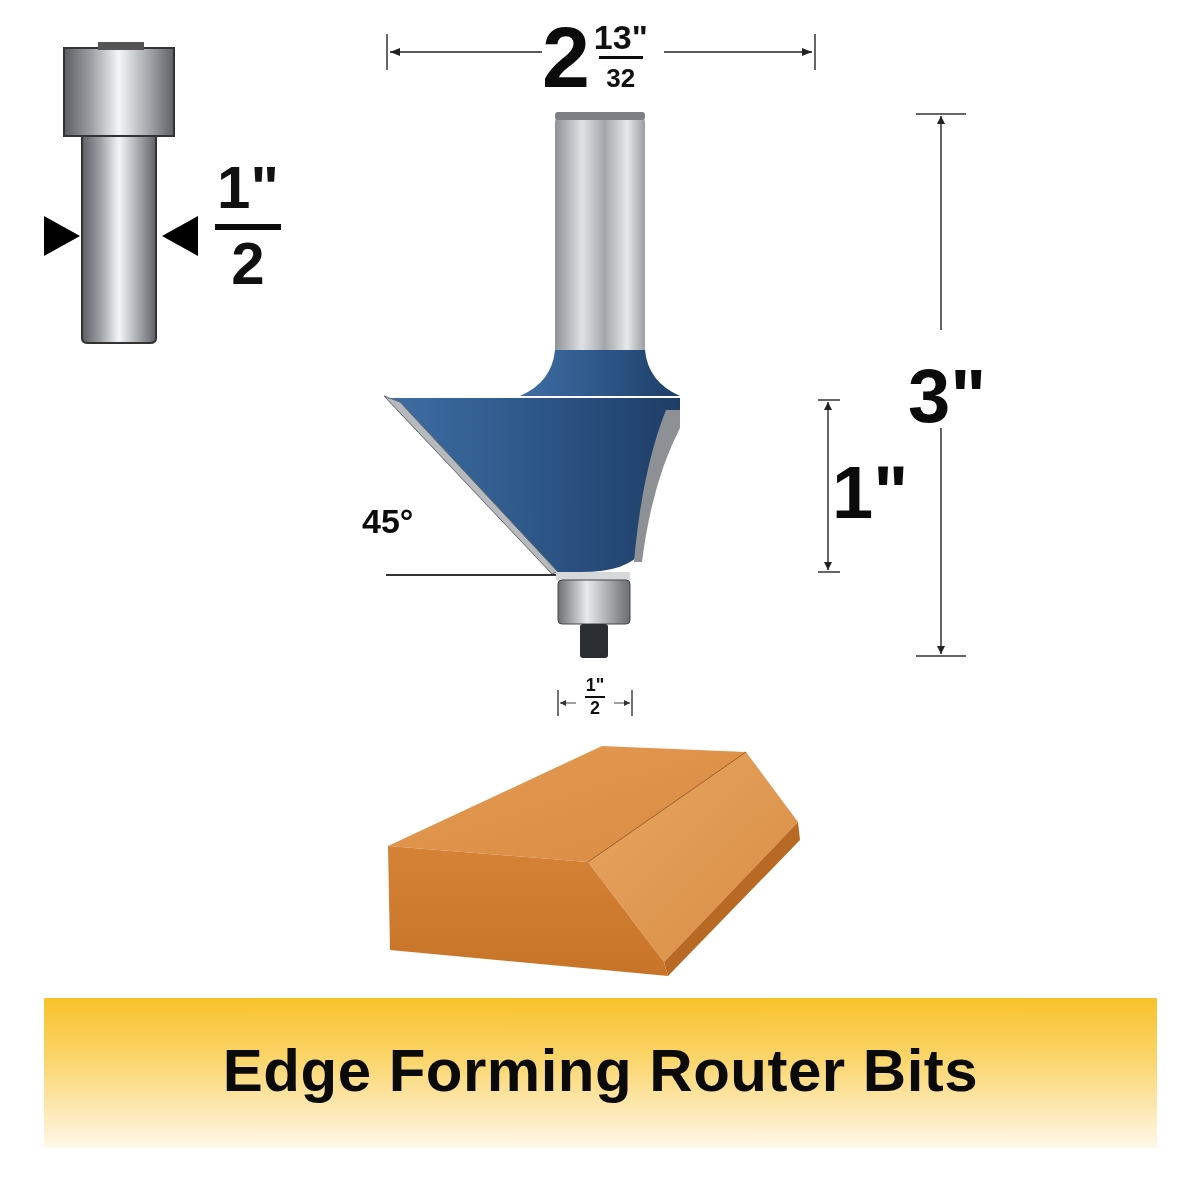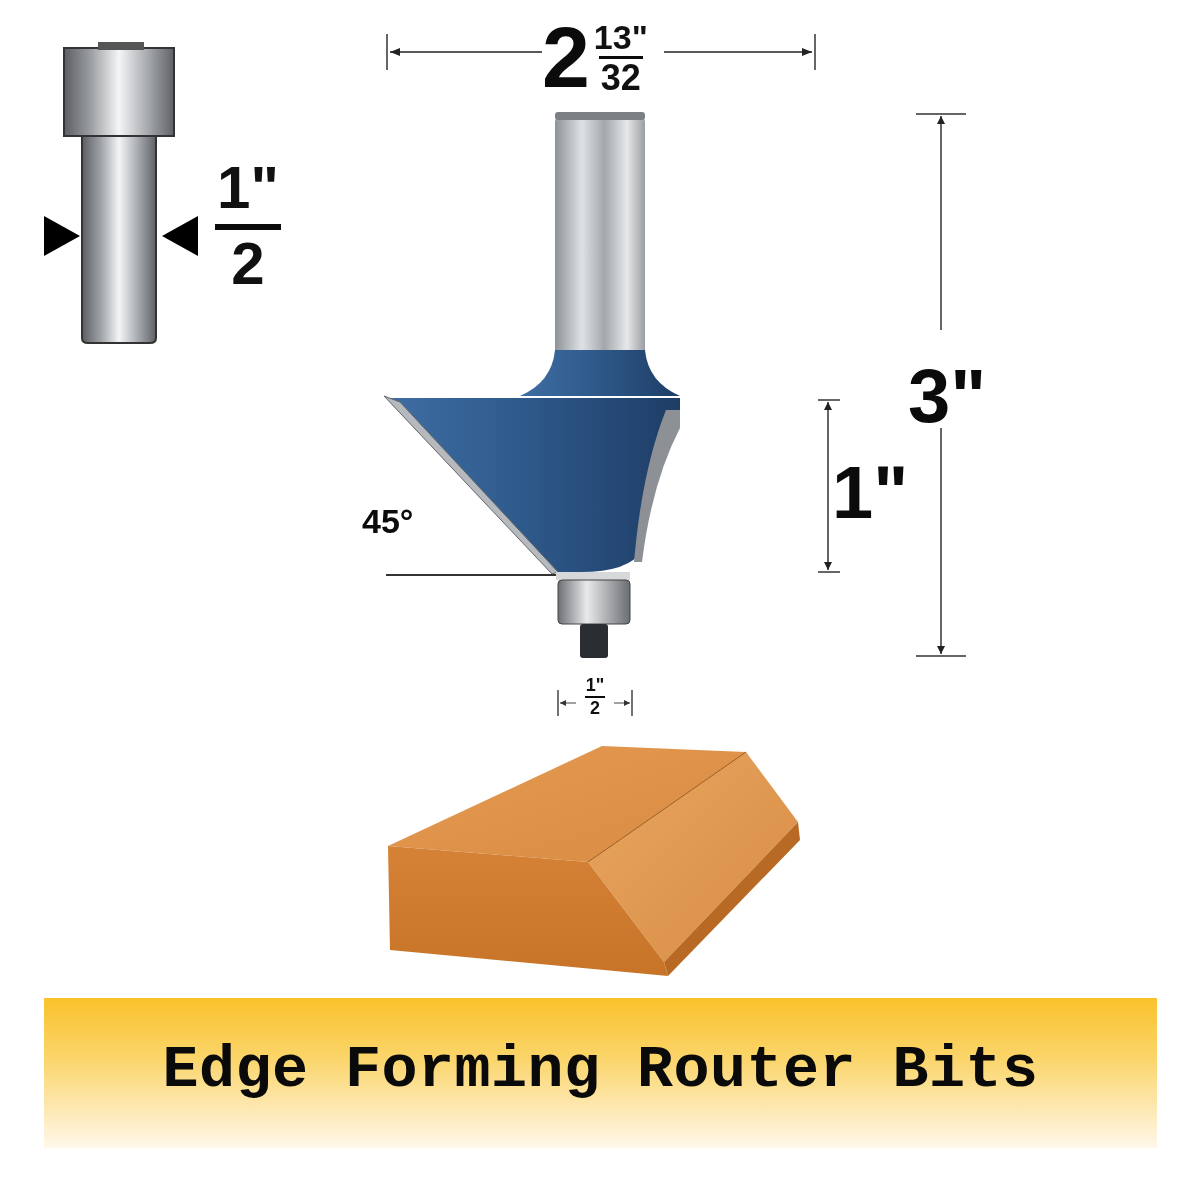--- a/index.html
+++ b/index.html
@@ -7,21 +7,21 @@
          font-family:"Liberation Sans", "DejaVu Sans", sans-serif; color:#111; }
   .abs { position:absolute; }
   .dim-text { font-weight:bold; color:#0b0b0b; font-family:"Liberation Sans", sans-serif; }
   .big2 { font-size:92px; line-height:1; }
   .frac { display:flex; flex-direction:column; align-items:center; font-weight:bold; }
   .frac .bar { background:#0b0b0b; }
   .banner { left:44px; top:998px; width:1113px; height:150px;
             background:linear-gradient(to bottom, #f9c22c 0%, #fbd56a 40%, #fde9b5 75%, #fff8ea 100%); }
   .banner-title { position:absolute; left:0; right:0; top:38px; text-align:center;
             font-size:60px; font-weight:bold; color:#0a0a0a; letter-spacing:0.5px;
-            font-family:Liberation Mono, monospace; }
+            font-family:Liberation Sans, sans-serif; }
 </style>
 </head>
 <body>
 
 <div class="abs" style="left:40px;top:40px;width:260px;height:310px;">
   <svg width="260" height="310" viewBox="0 0 260 310">
     <defs>
       <linearGradient id="steel" x1="0" x2="1" y1="0" y2="0">
         <stop offset="0" stop-color="#5b5e62"></stop>
         <stop offset="0.25" stop-color="#9da1a5"></stop>
@@ -54,21 +54,21 @@
   <line x1="6" y1="22" x2="158" y2="22" stroke="#222" stroke-width="1.5"></line>
   <polygon points="6,22 16,18 16,26" fill="#222"></polygon>
   <line x1="280" y1="22" x2="428" y2="22" stroke="#222" stroke-width="1.5"></line>
   <polygon points="428,22 418,18 418,26" fill="#222"></polygon>
 </svg>
 <div class="abs" style="left:542px;top:14px;display:flex;align-items:center;">
   <span class="dim-text big2" style="font-size:86px;">2</span>
   <div class="frac" style="margin-left:4px;">
     <span style="font-size:34px;line-height:34px;">13"</span>
     <span class="bar" style="width:44px;height:3px;margin:2px 0;"></span>
-    <span style="font-size:36px;line-height:34px;">32</span>
+    <span style="font-size:26px;line-height:34px;">32</span>
   </div>
 </div>
 
 <svg class="abs" style="left:380px;top:110px;" width="300" height="550" viewBox="0 0 300 550">
   <defs>
     <linearGradient id="shankG" x1="0" x2="1" y1="0" y2="0">
       <stop offset="0" stop-color="#8e9398"></stop>
       <stop offset="0.3" stop-color="#dfe2e5"></stop>
       <stop offset="0.55" stop-color="#a3a7ab"></stop>
       <stop offset="0.8" stop-color="#e6e8ea"></stop>

